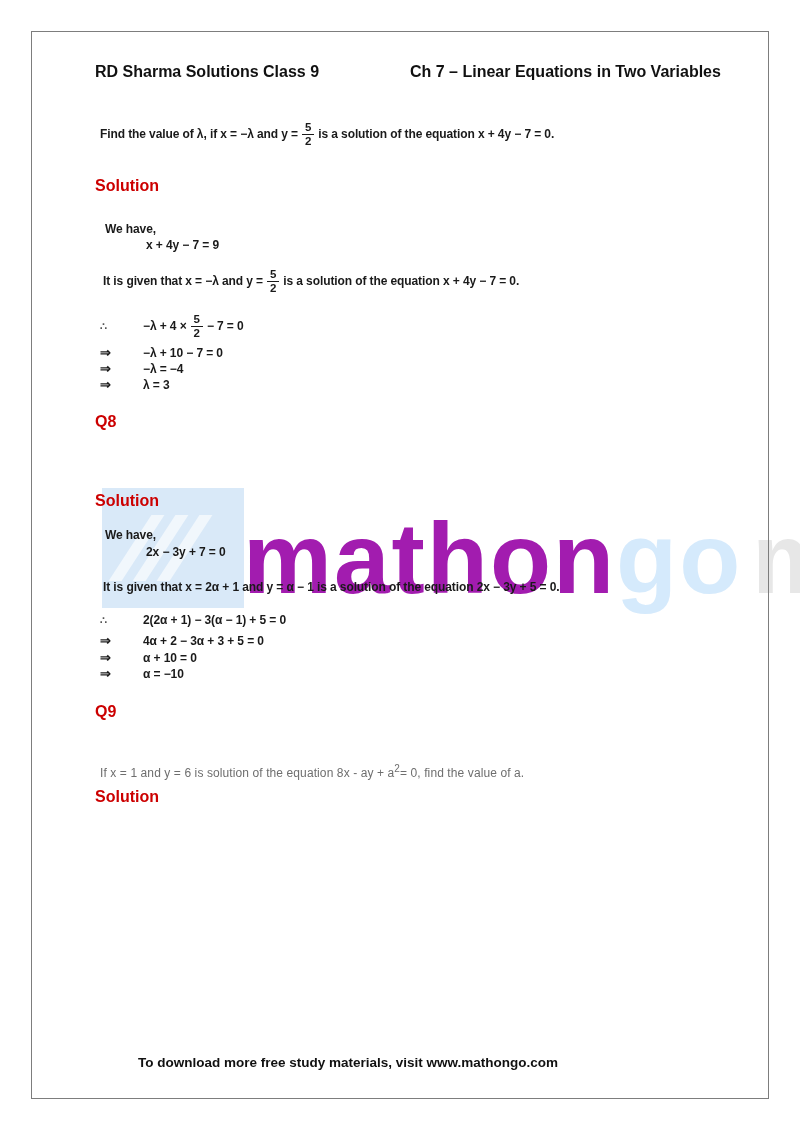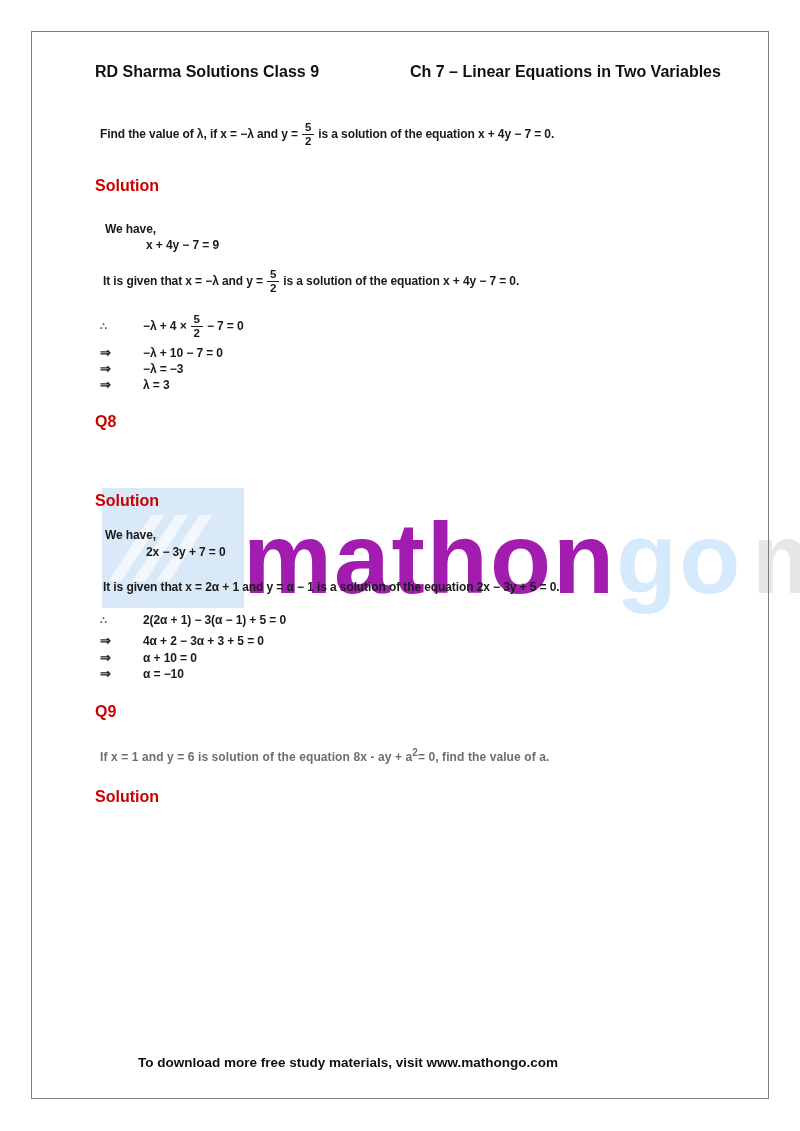--- a/index.html
+++ b/index.html
@@ -4,21 +4,21 @@
 <style>
   html,body{margin:0;padding:0;background:#ffffff;}
   .page{position:relative;width:800px;height:1131px;background:#ffffff;overflow:hidden;
         font-family:"Liberation Sans",sans-serif;color:#1a1a1a;}
   .border-rect{position:absolute;left:31px;top:31px;width:736px;height:1066px;
                border:1px solid #7d7d7d;z-index:3;pointer-events:none;}
   .abs{position:absolute;white-space:nowrap;z-index:2;}
   .hdr{font-size:16px;font-weight:bold;color:#111;}
   .math{font-size:12px;font-weight:bold;color:#1a1a1a;letter-spacing:-0.1px;}
   .heading{font-size:16px;font-weight:bold;color:#cc0000;}
-  .gray-q{font-size:12px;font-weight:700;color:#6e6e6e;letter-spacing:0.1px;}
+  .gray-q{font-size:12px;font-weight:400;color:#6e6e6e;letter-spacing:0.1px;margin-top:16px;}
   .footer{position:absolute;left:0;top:1055px;width:696px;text-align:center;
           font-size:13.5px;font-weight:bold;color:#111;z-index:2;}
   .frac{display:inline-block;vertical-align:middle;text-align:center;margin:0 4px;line-height:1.15;}
   .frac .num{display:block;border-bottom:1.3px solid #1a1a1a;padding:0 3px;font-size:11.5px;}
   .frac .den{display:block;font-size:11.5px;}
   .sym{display:inline-block;width:43px;}
   .therefore{color:#555;font-size:11px;}
   .implies{font-size:13px;}
   
   .wm{position:absolute;z-index:0;}
@@ -64,21 +64,21 @@
     <span>It is given that x = −λ and y =</span><span class="frac"><span class="num">5</span><span class="den">2</span></span><span>is a solution of the equation x + 4y − 7 = 0.</span>
   </div>
 
   <div class="abs math" style="left:100px;top:313px;">
     <span class="sym therefore">∴</span><span>−λ + 4 ×</span><span class="frac"><span class="num">5</span><span class="den">2</span></span><span>− 7 = 0</span>
   </div>
   <div class="abs math" style="left:100px;top:345px;">
     <span class="sym implies">⇒</span><span>−λ + 10 − 7 = 0</span>
   </div>
   <div class="abs math" style="left:100px;top:361px;">
-    <span class="sym implies">⇒</span><span>−λ = −3</span>
+    <span class="sym implies">⇒</span><span>−λ = −4</span>
   </div>
   <div class="abs math" style="left:100px;top:377px;">
     <span class="sym implies">⇒</span><span>λ = 3</span>
   </div>
 
   <div class="abs heading" style="left:95px;top:413px;">Q8</div>
   <div class="abs heading" style="left:95px;top:492px;">Solution</div>
   <div class="abs math" style="left:105px;top:528px;">We have,</div>
   <div class="abs math" style="left:146px;top:545px;">2x − 3y + 7 = 0</div>
   <div class="abs math" style="left:103px;top:580px;">It is given that x = 2α + 1 and y = α − 1 is a solution of the equation 2x − 3y + 5 = 0.</div>

